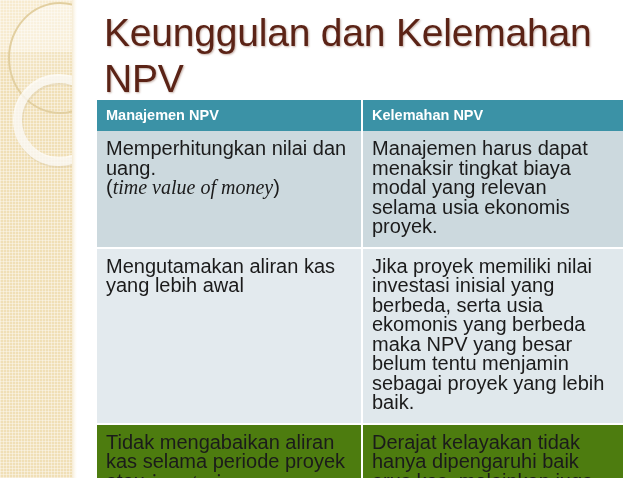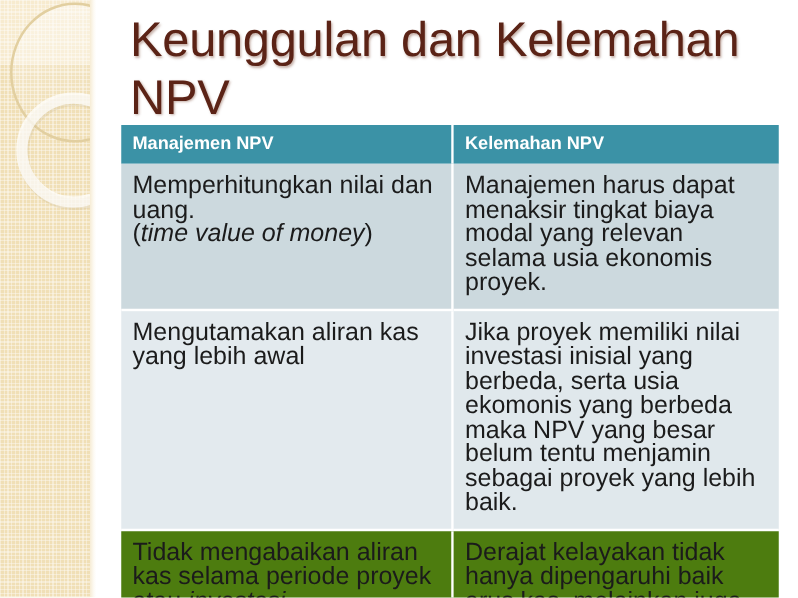--- a/index.html
+++ b/index.html
@@ -145,21 +145,21 @@
   .table tr:last-child td { border-bottom: none; }
 
   .row-a td { background: #ccd9de; }
   .row-b td { background: #e3eaee; }
   .row-c td { background: #4d7c0f; }
 
   .h1 { height: 78px; }
   .h2 { height: 118px; }
   .h3 { height: 93px; }
 
-  .it { font-style: italic; }
+  .it { font-style: italic; font-family: Liberation Serif, serif; }
 
   
   .row-b td.right-b { background: #e0e8ec; margin-top: 15px; }
 </style>
 </head>
 <body>
 
 <div class="slide">
 
   <div class="sidebar">

